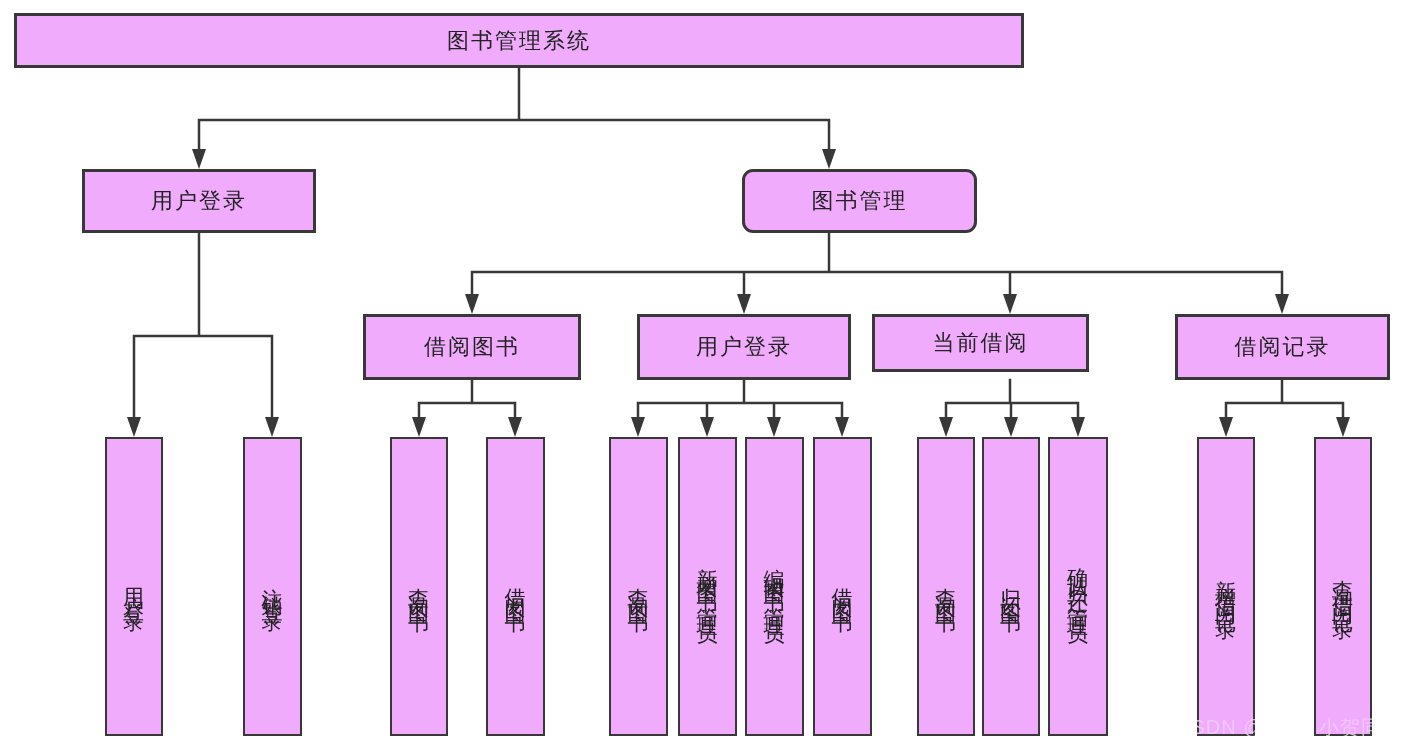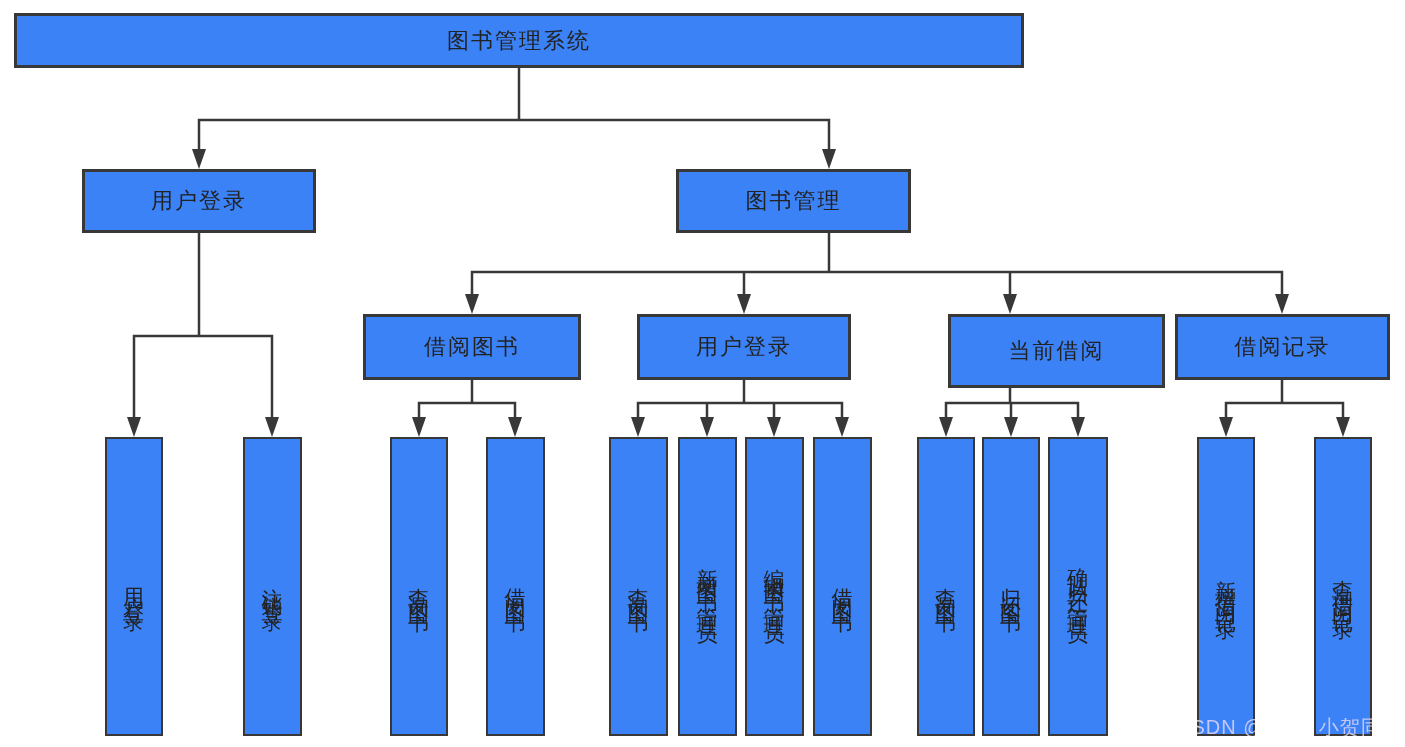--- a/index.html
+++ b/index.html
@@ -8,21 +8,21 @@
     width:1405px;height:747px;
     background:#ffffff;
     font-family:"Liberation Sans","DejaVu Sans",sans-serif;
     overflow:hidden;
   }
   .conn-layer{position:absolute;left:0;top:0;width:1405px;height:747px;z-index:1;}
   .node{
     position:absolute;
     box-sizing:border-box;
     border:3px solid #383838;
-    background:#3b82f6;
+    background:#f0abfc;
     display:flex;align-items:center;justify-content:center;
     color:#222222;
     z-index:2;
   }
   .node.h span{
     font-size:22px;
     letter-spacing:2px;
     white-space:nowrap;
   }
   .node.v{border-width:2.5px;}
@@ -84,31 +84,31 @@
     </g>
   </svg>
 
   <div class="node h" style="left:14px;top:13px;width:1010px;height:55px;">
     <span>图书管理系统</span>
   </div>
 
   <div class="node h" style="left:82px;top:169px;width:234px;height:64px;">
     <span>用户登录</span>
   </div>
-  <div class="node h" style="left:676px;top:169px;width:235px;height:64px;">
+  <div class="node h" style="left:742px;top:169px;width:235px;height:64px;border-radius:11px;">
     <span>图书管理</span>
   </div>
 
   <div class="node h" style="left:363px;top:314px;width:218px;height:66px;">
     <span>借阅图书</span>
   </div>
   <div class="node h" style="left:637px;top:314px;width:214px;height:66px;">
     <span>用户登录</span>
   </div>
-  <div class="node h" style="left:948px;top:314px;width:217px;height:74px;">
+  <div class="node h" style="left:872px;top:314px;width:217px;height:58px;">
     <span>当前借阅</span>
   </div>
   <div class="node h" style="left:1175px;top:314px;width:215px;height:66px;">
     <span>借阅记录</span>
   </div>
 
   <div class="node v" style="left:105px;top:437px;width:58px;height:299px;">
     <span>用户登录</span>
   </div>
   <div class="node v" style="left:243px;top:437px;width:59px;height:299px;">

